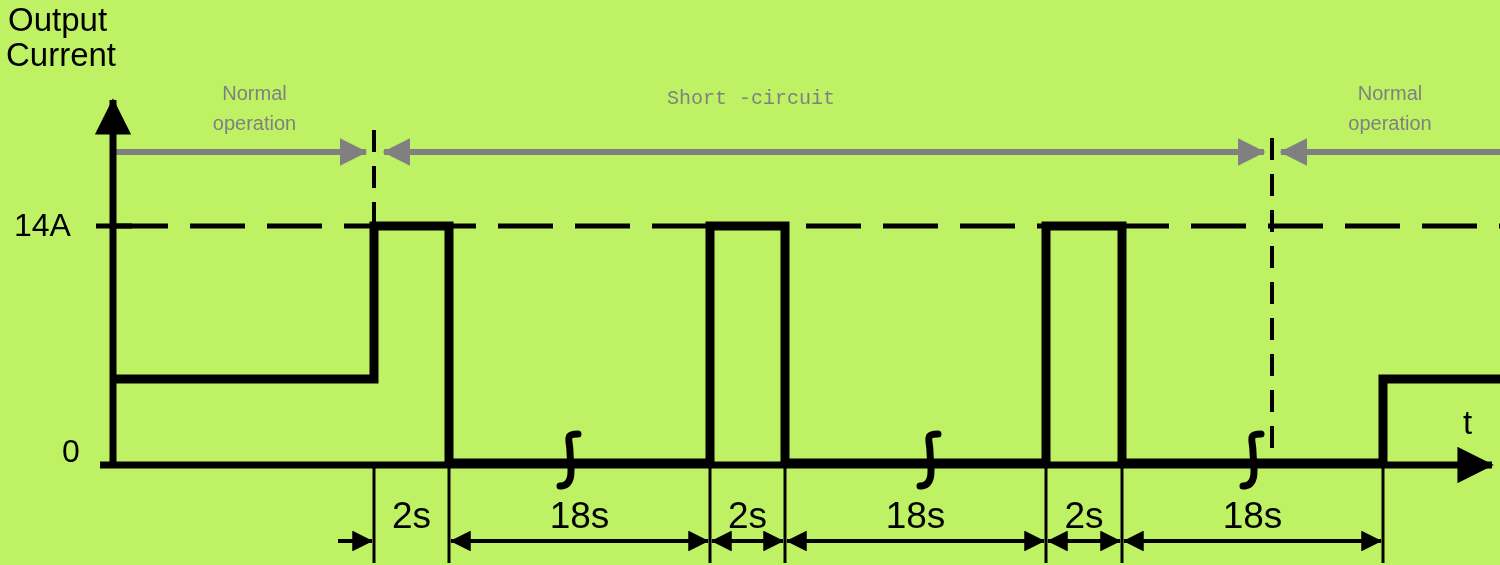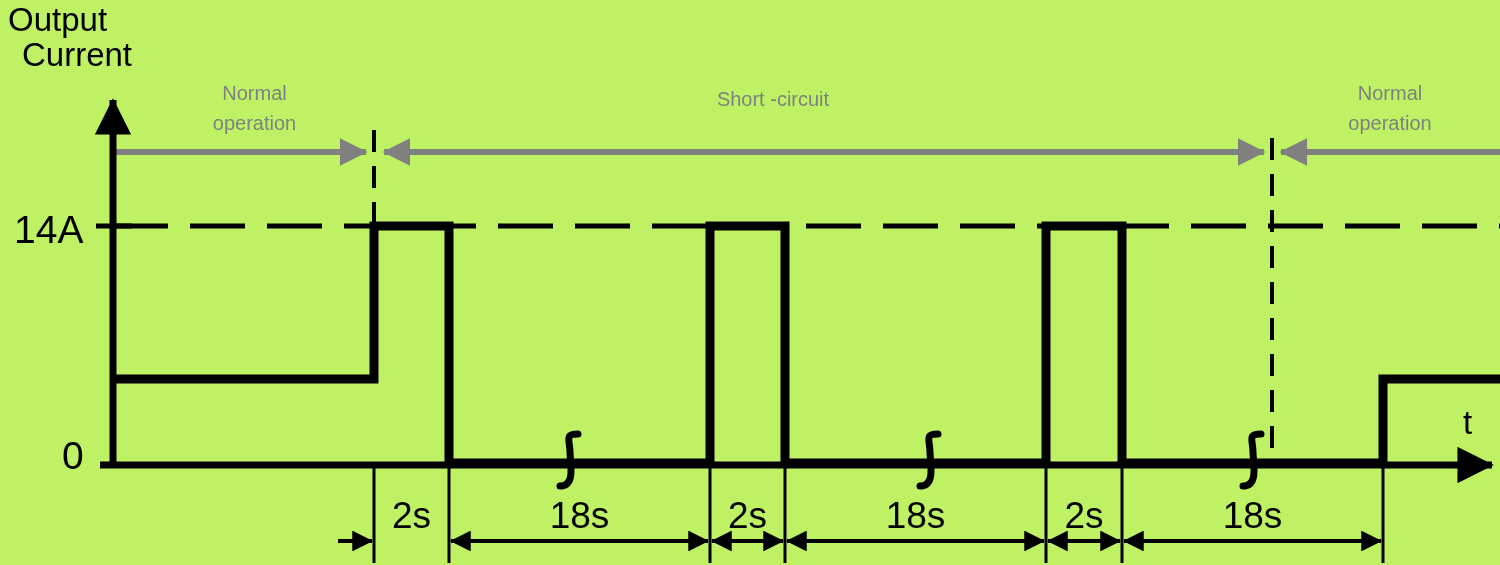--- a/index.html
+++ b/index.html
@@ -26,21 +26,21 @@
     position: absolute;
     white-space: pre;
     line-height: 1.12;
   }
   .axis-title {
     font-size: 33px;
     color: #000000;
     letter-spacing: 0px;
   }
   .axis-tick-label {
-    font-size: 39px;
+    font-size: 32px;
     color: #000000;
   }
   .axis-var-label {
     font-size: 33px;
     color: #000000;
   }
   .phase-label {
     font-size: 20px;
     color: #808080;
     text-align: center;
@@ -50,31 +50,31 @@
     color: #000000;
     text-align: center;
   }
 </style>
 </head>
 <body>
 
 <div id="diagram-root">
 
   <div class="txt axis-title" style="left:8px; top:2px;">Output</div>
-  <div class="txt axis-title" style="left:22px; top:37px;">Current</div>
+  <div class="txt axis-title" style="left:6px; top:37px;">Current</div>
 
   <div class="txt axis-tick-label" style="left:14px; top:208px;">14A</div>
   <div class="txt axis-tick-label" style="left:62px; top:434px;">0</div>
 
   <div class="txt axis-var-label" style="left:1463px; top:405px;">t</div>
 
   <div class="txt phase-label" style="left:133px; top:82px; width:243px;">Normal</div>
   <div class="txt phase-label" style="left:133px; top:112px; width:243px;">operation</div>
 
-  <div class="txt phase-label" style="left:573px; top:88px; width:400px;">Short -circuit</div>
+  <div class="txt phase-label" style="left:551px; top:88px; width:400px;font-family:Liberation Mono, monospace;">Short -circuit</div>
 
   <div class="txt phase-label" style="left:1285px; top:82px; width:210px;">Normal</div>
   <div class="txt phase-label" style="left:1285px; top:112px; width:210px;">operation</div>
 
   <div class="txt dim-label" style="left:374px; top:495px; width:75px;">2s</div>
   <div class="txt dim-label" style="left:449px; top:495px; width:261px;">18s</div>
   <div class="txt dim-label" style="left:710px; top:495px; width:75px;">2s</div>
   <div class="txt dim-label" style="left:785px; top:495px; width:261px;">18s</div>
   <div class="txt dim-label" style="left:1046px; top:495px; width:76px;">2s</div>
   <div class="txt dim-label" style="left:1122px; top:495px; width:261px;">18s</div>

